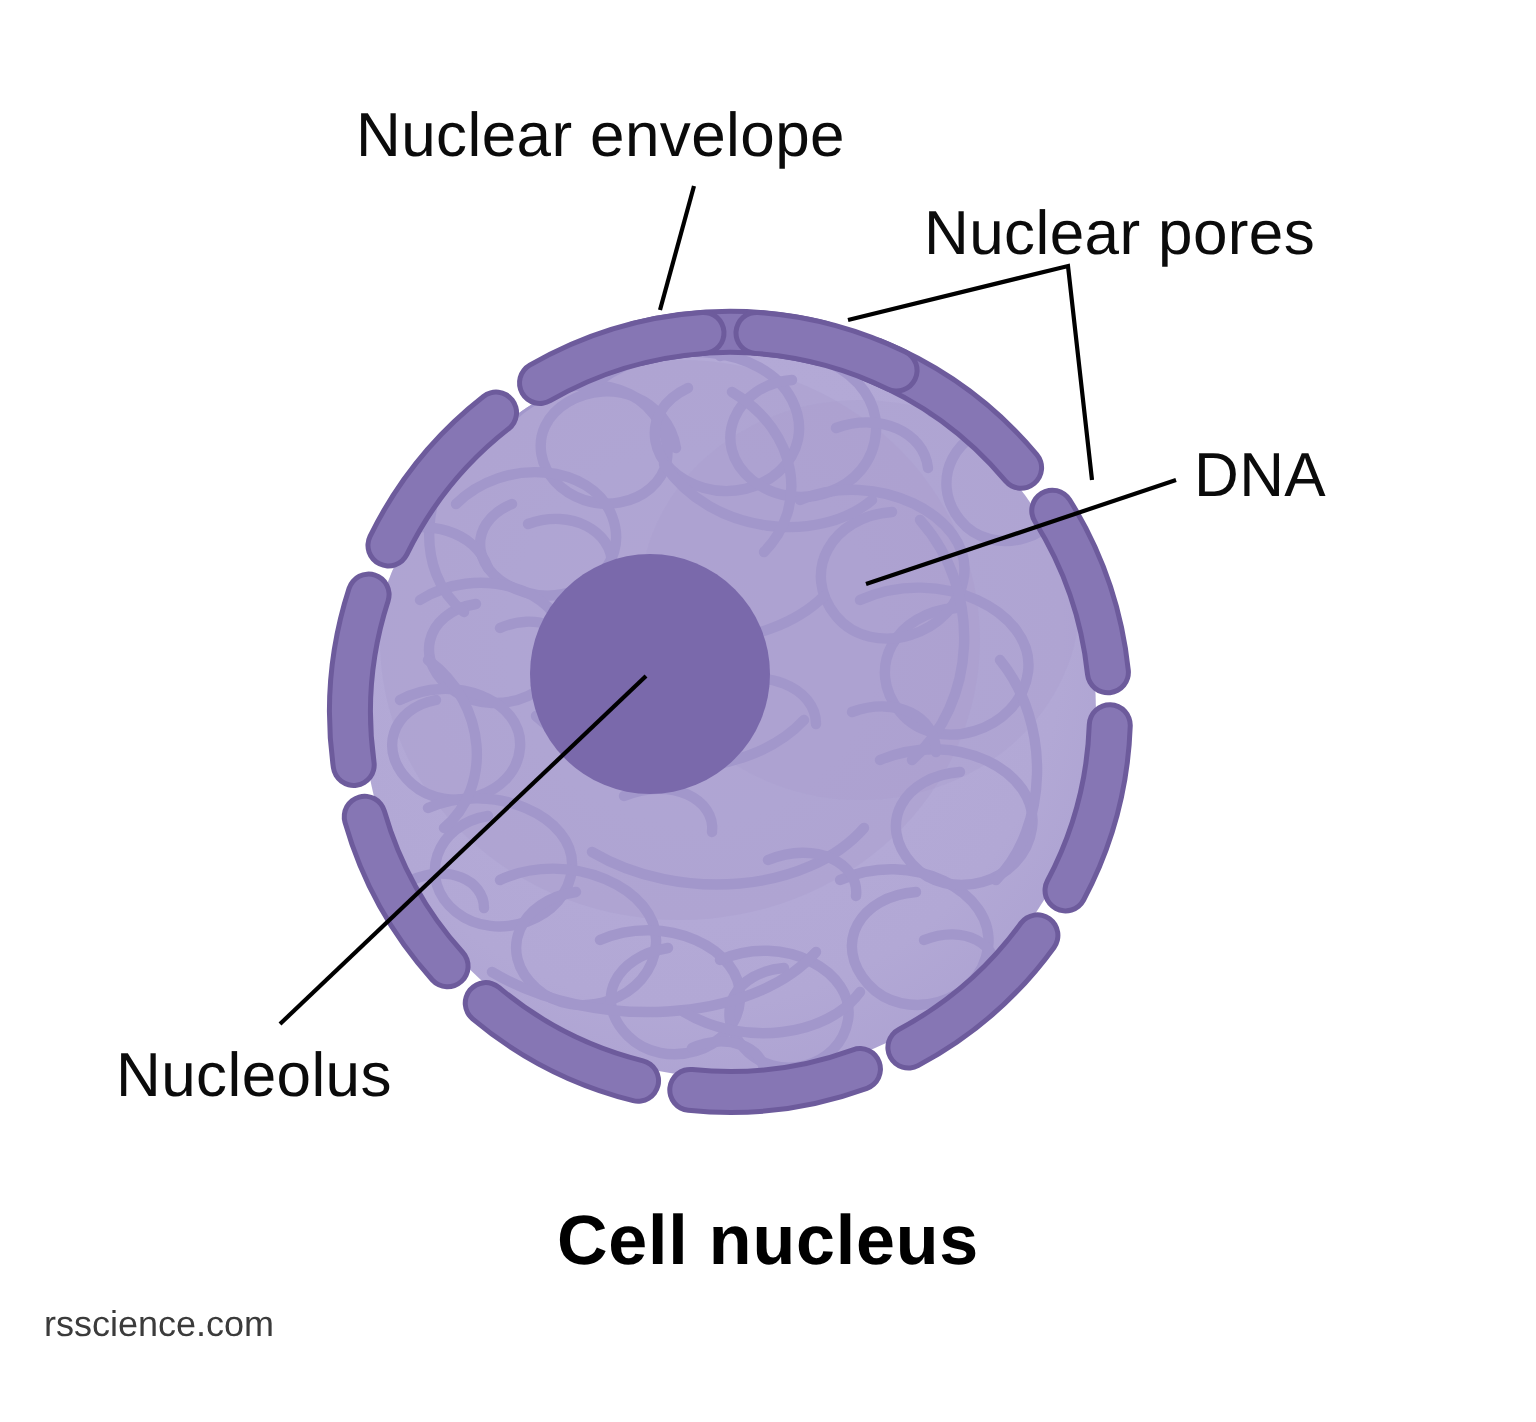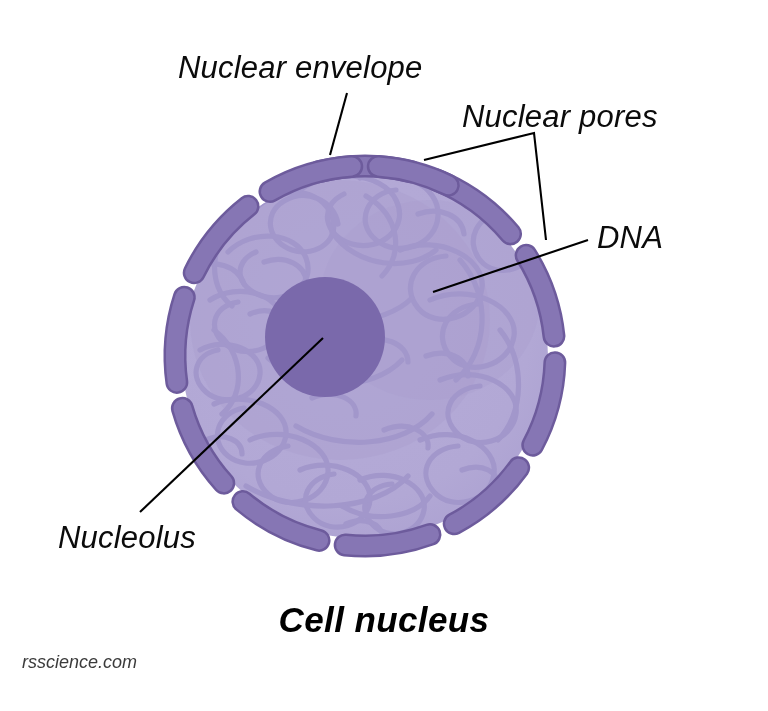--- a/index.html
+++ b/index.html
@@ -10,21 +10,20 @@
   }
   body {
     font-family: "Liberation Sans", sans-serif;
   }
   #stage {
     position: relative;
     width: 768px;
     height: 711px;
     background: var(--bg, #ffffff);
     overflow: hidden;
-    font-style: italic;
   }
   #diagram {
     position: absolute;
     left: 0;
     top: 0;
     width: 768px;
     height: 711px;
     display: block;
   }
   .lbl {

